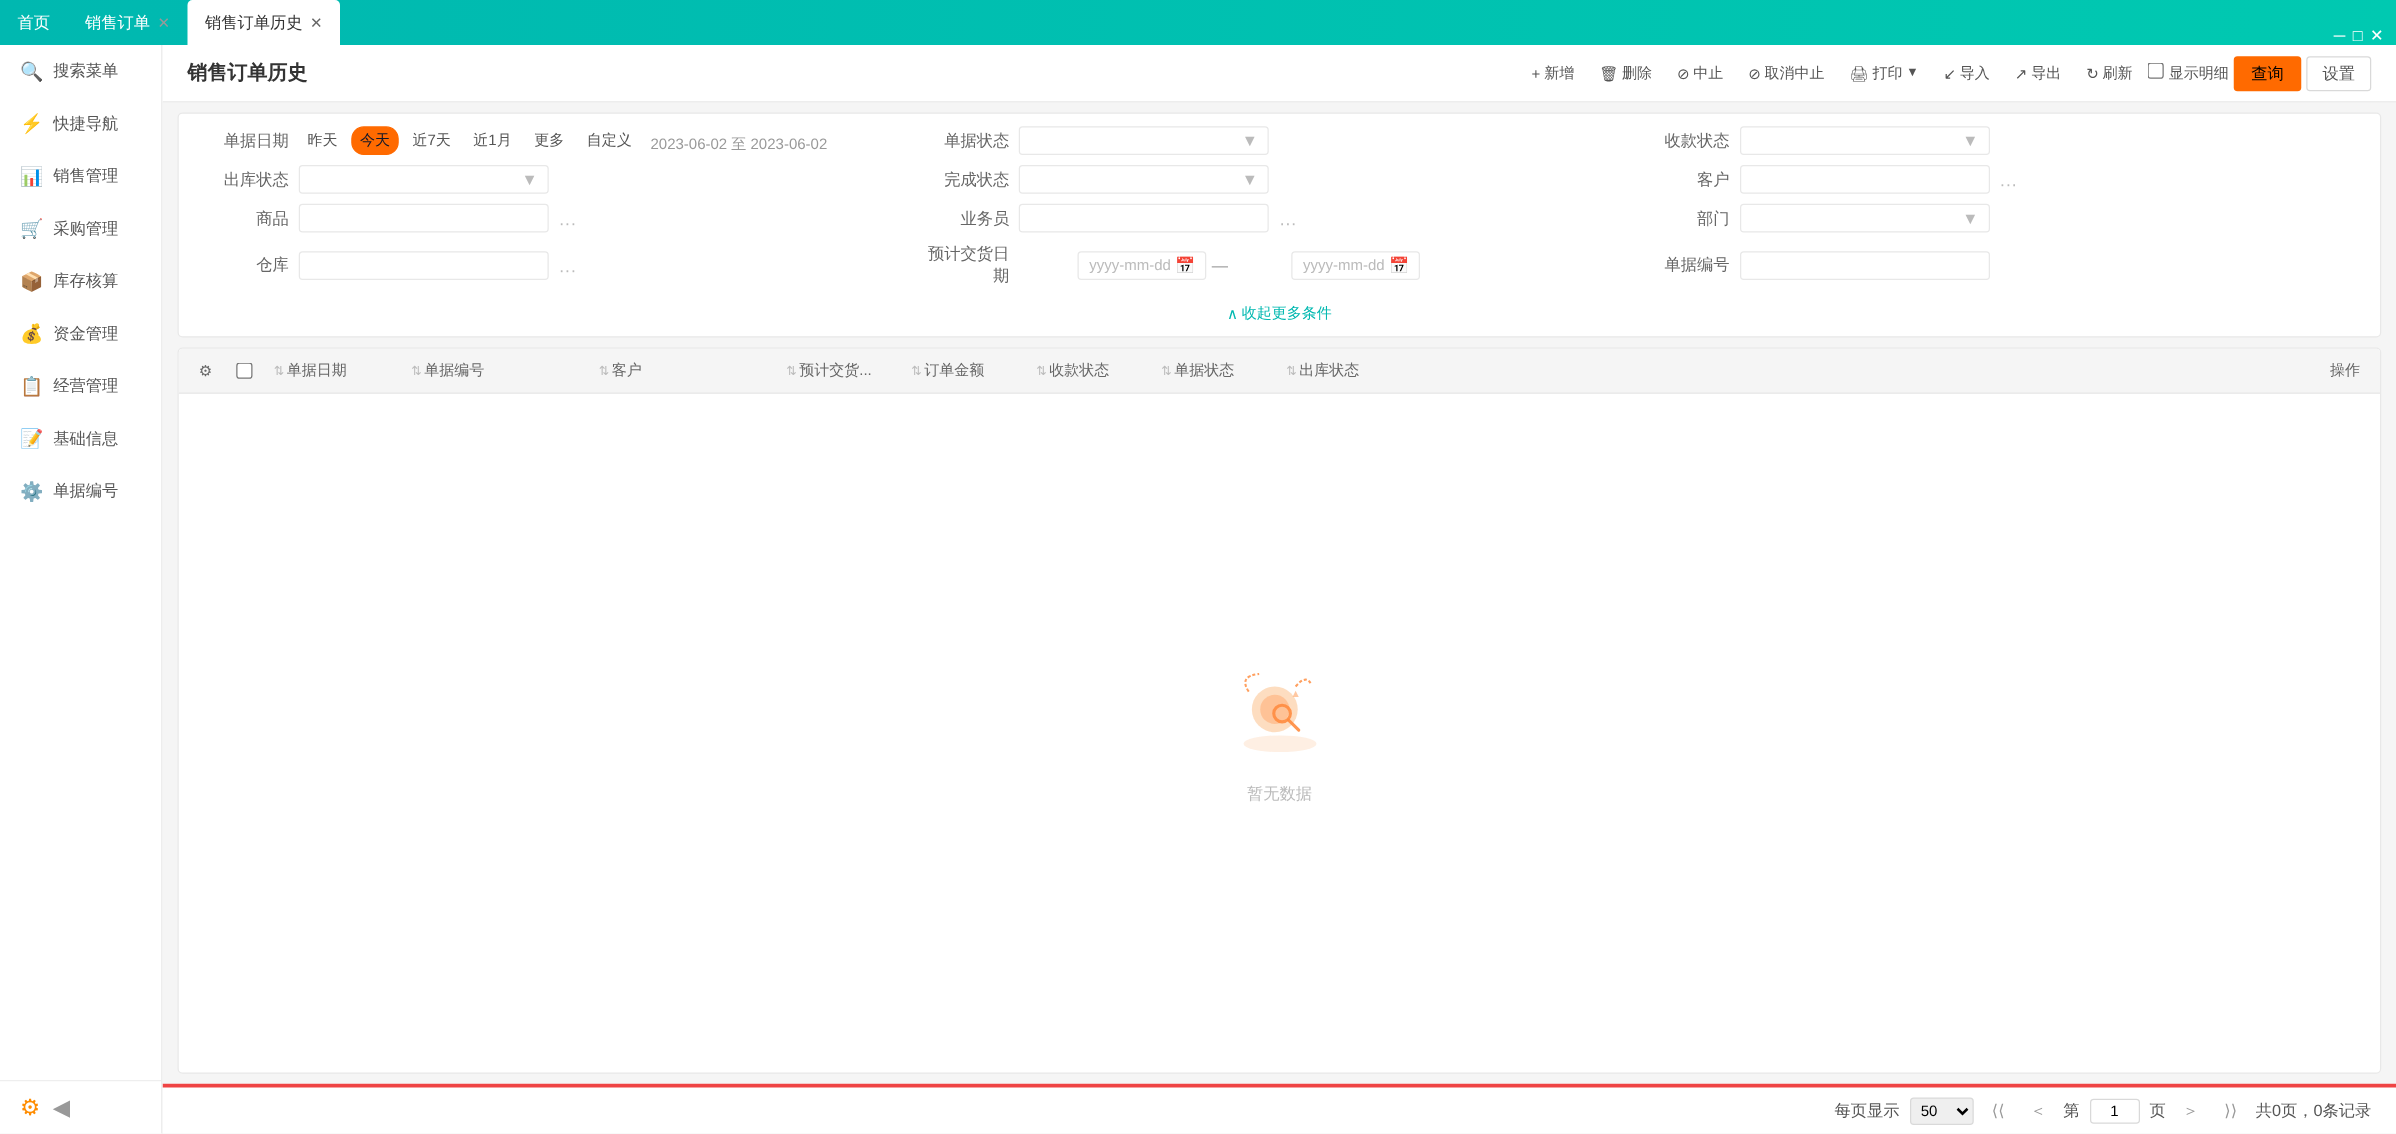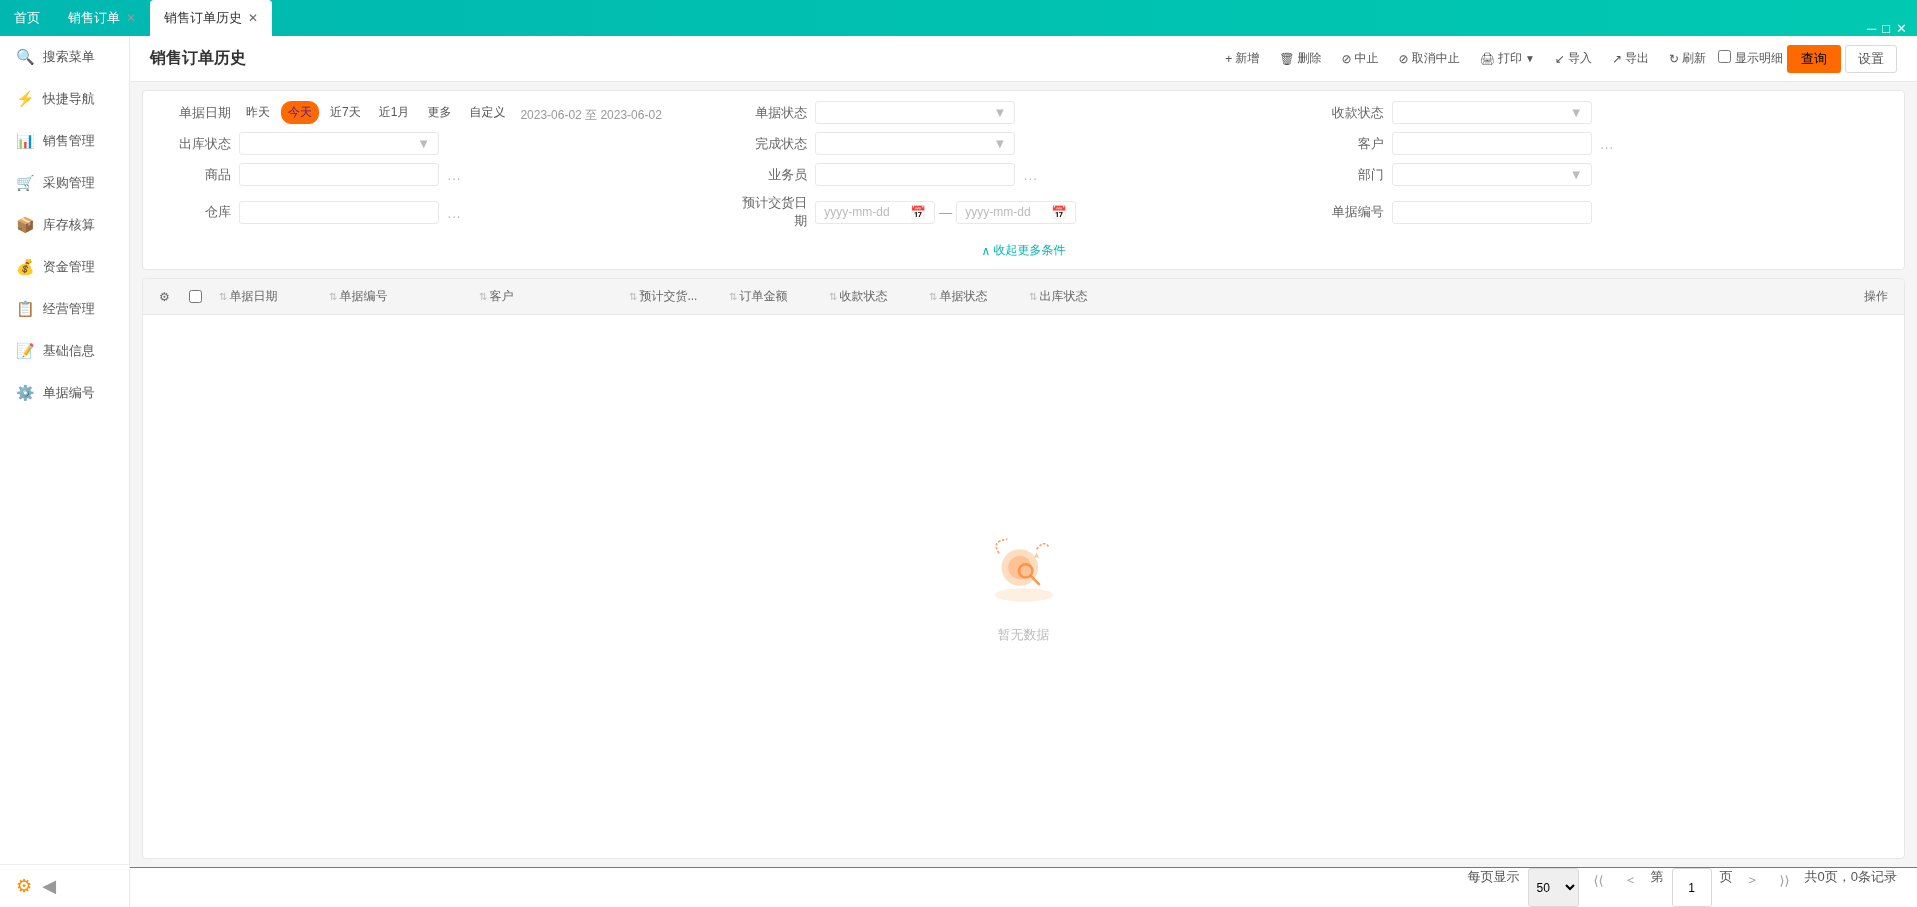--- a/index.html
+++ b/index.html
@@ -196,21 +196,21 @@
       padding: 2px 6px;
       font-size: 12px;
       cursor: pointer;
       border-radius: 3px;
       border: 1px solid transparent;
       color: #555;
       background: none;
     }
     .date-btn.active {
       background: #ff6a00;
-      color: #4c1d95;
+      color: #0f172a;
       border-color: #ff6a00;
       border-radius: 10px;
     }
     .date-range {
       font-size: 12px;
       color: #999;
       margin-left: 4px;
     }
     .select-field {
       display: flex;
@@ -242,28 +242,29 @@
     }
     .date-input-pair {
       display: flex;
       align-items: center;
       gap: 4px;
     }
     .date-input {
       border: 1px solid #e8e8e8;
       border-radius: 3px;
       padding: 3px 8px;
-      width: 120px;
+      width: 103px;
       font-size: 13px;
       color: #bbb;
       outline: none;
       display: flex;
       align-items: center;
       gap: 2px;
       background: #fff;
+      margin-left: 47px;
     }
     .date-sep { color: #999; }
     .collapse-more {
       text-align: center;
       color: #00b8b0;
       font-size: 12px;
       cursor: pointer;
       padding: 4px 0 0 0;
       display: flex;
       align-items: center;
@@ -326,23 +327,24 @@
     }
     .empty-illustration {
       width: 100px;
       height: 80px;
       margin-bottom: 16px;
     }
 
     
     .pagination {
       background: #fff;
-      border-top: 1px solid #ef4444;
+      border-top: 3px solid #ef4444;
       height: 40px;
       display: flex;
+      align-items: center;
       justify-content: flex-end;
       padding: 0 20px;
       gap: 8px;
       flex-shrink: 0;
       font-size: 13px;
       color: #555;
     }
     .pagination select {
       border: 1px solid #d9d9d9;
       border-radius: 3px;

